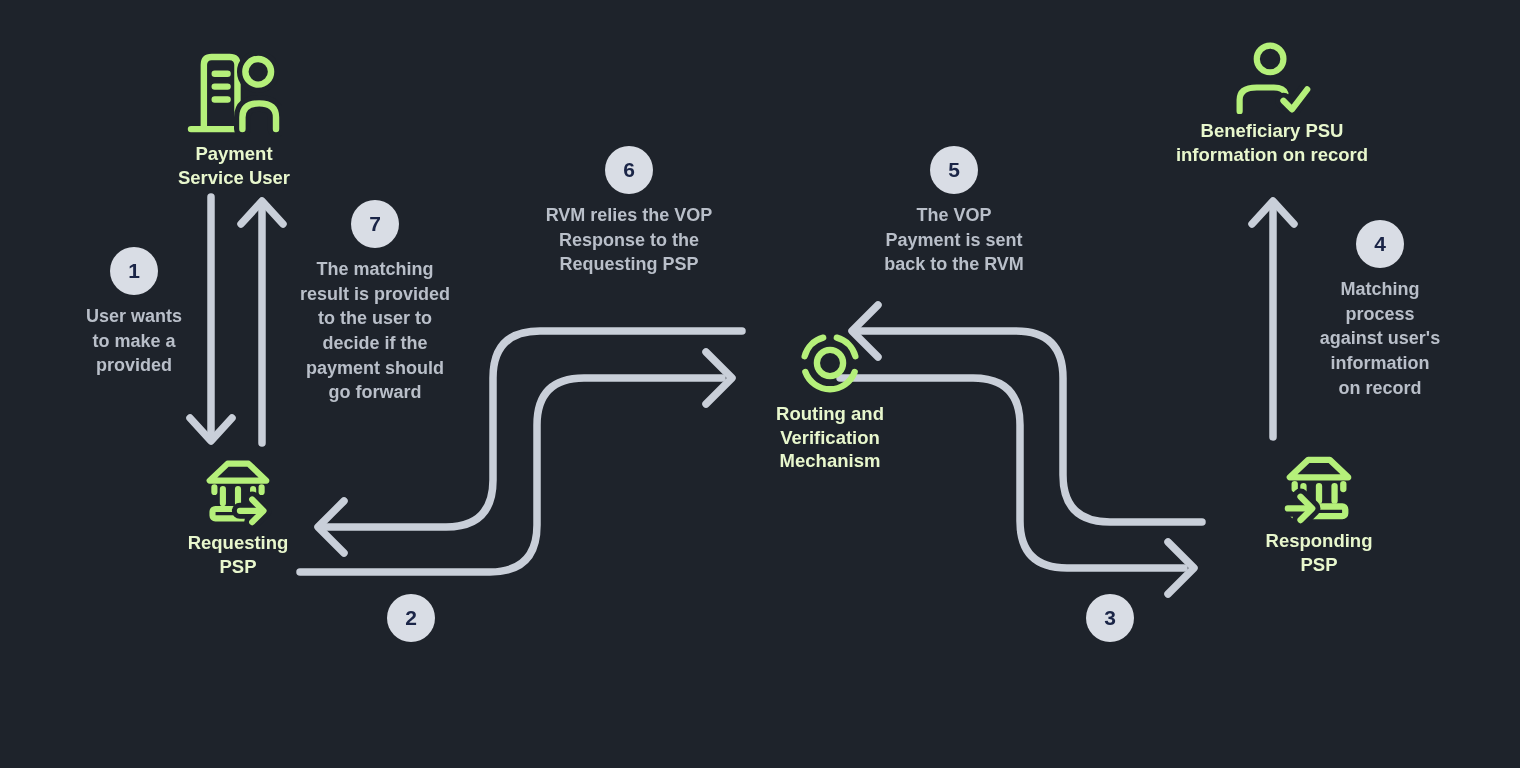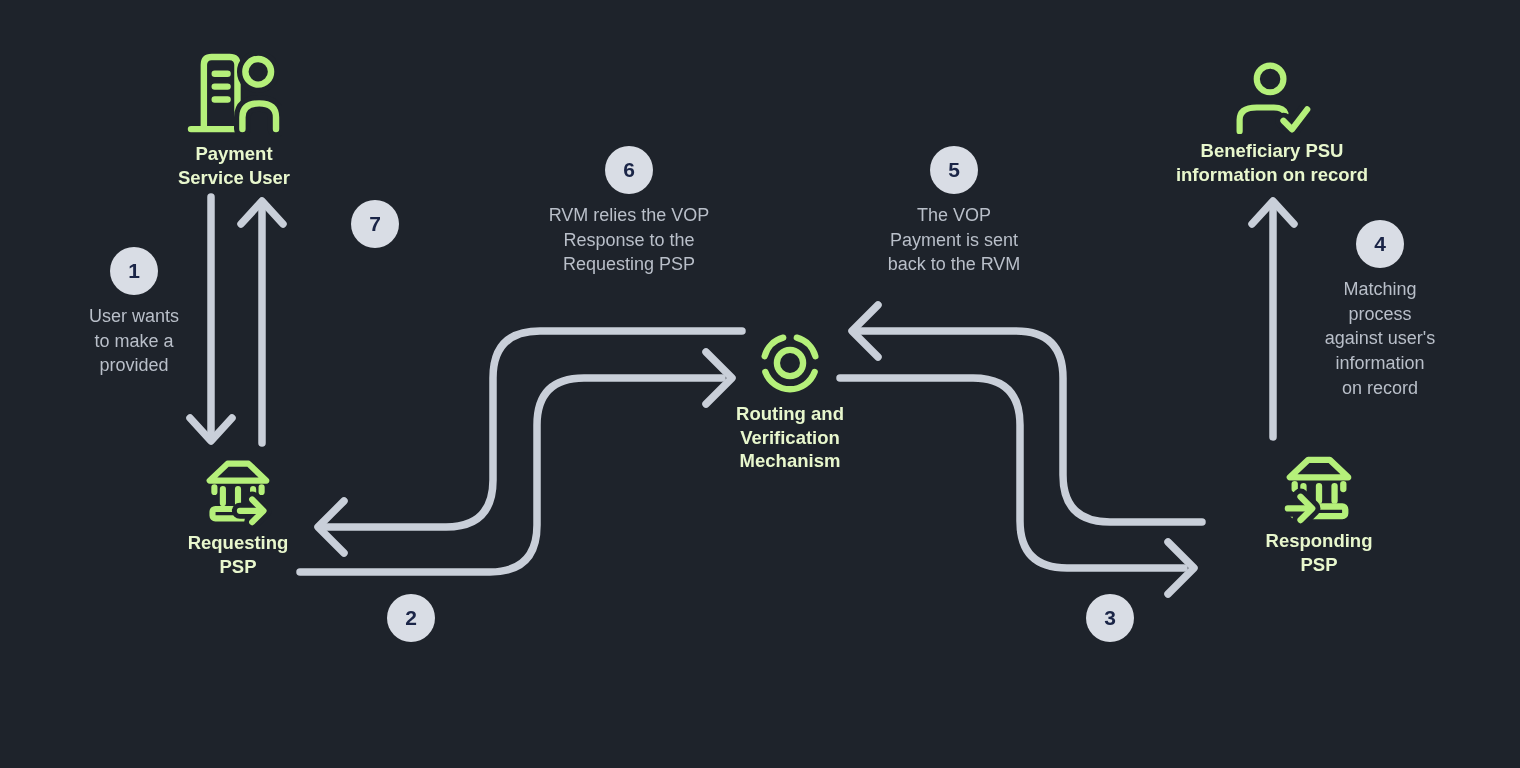--- a/index.html
+++ b/index.html
@@ -54,20 +54,21 @@
     color:var(--badgeNum,#1b2547);
     font-size:21px;
     font-weight:bold;
     display:flex;align-items:center;justify-content:center;
   }
   .step-text{
     font-size:18px;
     line-height:1.37;
     color:var(--stepText,#b9bfc9);
     white-space:pre-line;
+    font-weight:bold;
   }
 </style>
 </head>
 <body>
 
 <div class="canvas">
 
   <svg class="flow" width="1520" height="768" viewBox="0 0 1520 768">
     <g>
       <path d="M211,197 V436"></path>
@@ -119,21 +120,21 @@
       <path class="g" d="M20,35 V50 M36,35 V50 M52,35 V50"></path>
       <rect class="g" x="9" y="56" width="54" height="10" rx="3"></rect>
       <path class="halo" d="M38,58 H58 M51,46 L63,58 L51,70"></path>
       <path class="g" d="M38,58 H58"></path>
       <path class="g" d="M51,46 L63,58 L51,70"></path>
     </svg>
     <div class="node-label">Requesting
 PSP</div>
   </div>
 
-  <div class="node" style="left:690px;top:329px;width:200px;">
+  <div class="node" style="left:730px;top:329px;width:200px;">
     <svg class="icon" width="78" height="68" viewBox="0 0 80 70">
       <circle class="g" cx="40" cy="35" r="13.5"></circle>
       <path class="g" d="M13.9,28 A27,27 0 0 1 33,8.9"></path>
       <path class="g" d="M47,8.9 A27,27 0 0 1 66.1,28"></path>
       <path class="g" d="M14.6,44.2 A27,27 0 0 0 65.4,44.2"></path>
     </svg>
     <div class="node-label">Routing and
 Verification
 Mechanism</div>
   </div>
@@ -145,21 +146,21 @@
       <path class="g" d="M20,35 V50 M36,35 V50 M52,35 V50"></path>
       <rect class="g" x="9" y="56" width="54" height="10" rx="3"></rect>
       <path class="halo" d="M4,58 H24 M17,46 L29,58 L17,70"></path>
       <path class="g" d="M4,58 H24"></path>
       <path class="g" d="M17,46 L29,58 L17,70"></path>
     </svg>
     <div class="node-label">Responding
 PSP</div>
   </div>
 
-  <div class="node" style="left:1152px;top:60px;width:240px;">
+  <div class="node" style="left:1152px;top:40px;width:240px;">
     <svg class="icon" width="80" height="74" viewBox="0 0 84 76">
       <circle class="g" cx="40" cy="19" r="14"></circle>
       <path class="g" d="M8,74 V62 Q8,49 26,49 H44 Q54,49 56,55"></path>
       <path class="halo" d="M54,63 L63,72 L79,51"></path>
       <path class="g" d="M54,63 L63,72 L79,51"></path>
     </svg>
     <div class="node-label">Beneficiary PSU
 information on record</div>
   </div>
 
@@ -196,15 +197,21 @@
 
   <div class="step" style="left:519px;top:146px;width:220px;">
     <div class="badge">6</div>
     <div class="step-text">RVM relies the VOP
 Response to the
 Requesting PSP</div>
   </div>
 
   <div class="step" style="left:275px;top:200px;width:200px;">
     <div class="badge">7</div>
+    <div class="step-text">The matching
+result is provided
+to the user to
+decide if the
+payment should
+go forward</div>
   </div>
 
 </div>
 
 </body></html>

